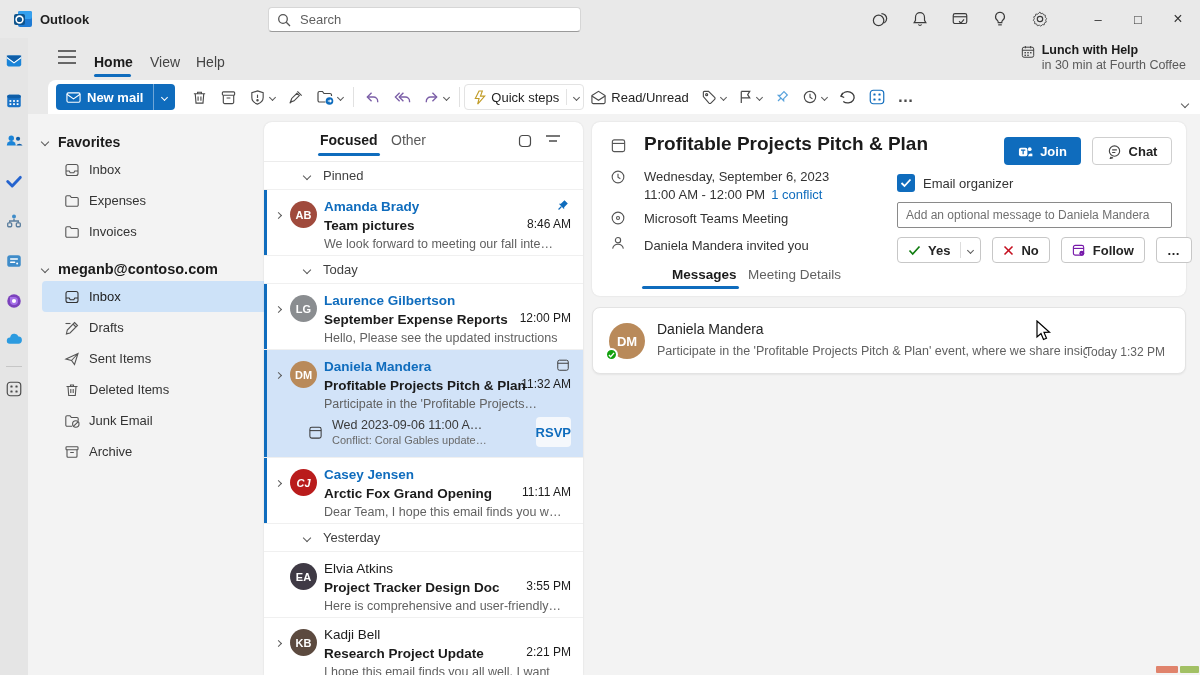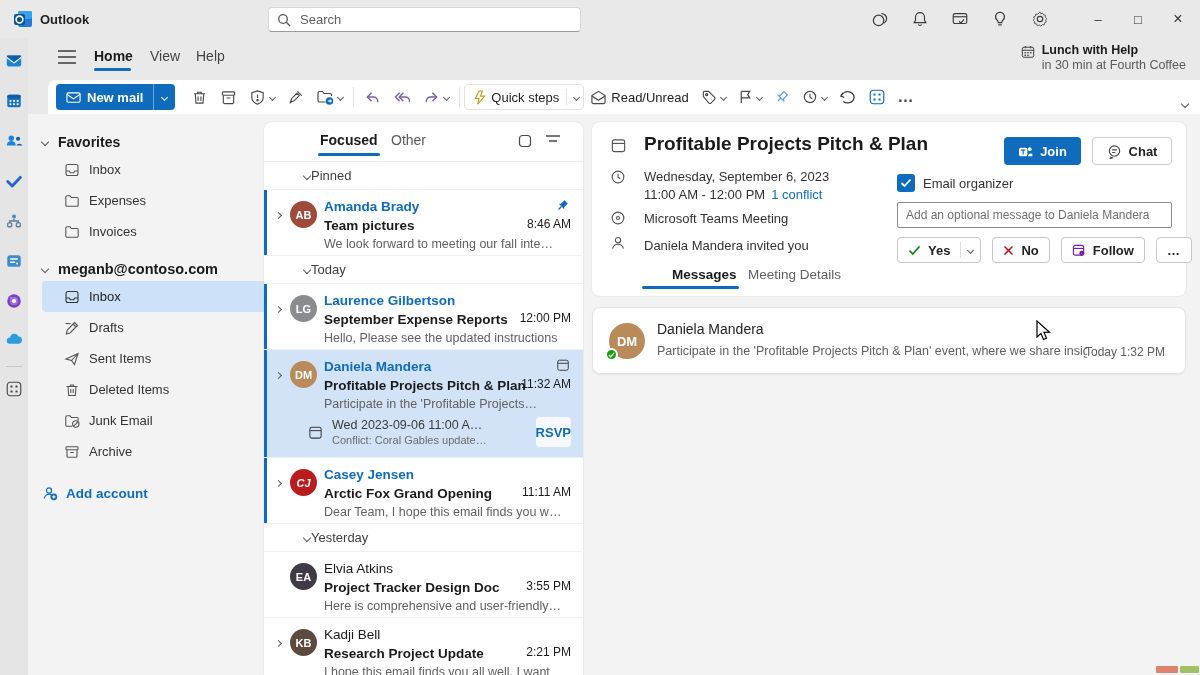--- a/index.html
+++ b/index.html
@@ -22,21 +22,21 @@
   .winbtn{position:absolute;top:5px;width:34px;height:28px;display:flex;align-items:center;justify-content:center;font-size:13px;color:#333;}
 
   
   .navrail{position:absolute;left:0;top:38px;width:28px;height:637px;background:#e5e5e5;}
   .rail-ico{position:absolute;left:5px;width:18px;height:18px;}
   .rail-div{position:absolute;left:6px;width:16px;height:1px;background:#c6c6c6;}
 
   
   .tabrow{position:absolute;left:28px;top:38px;right:0;height:42px;}
   .hamburger{position:absolute;left:30px;top:12px;width:18px;height:14px;}
-  .rtab{position:absolute;top:10px;font-size:14px;color:#444;}
+  .rtab{position:absolute;top:16px;font-size:14px;color:#444;}
   .rtab.active{font-weight:bold;color:#1b1b1b;}
   .rtab .ul{position:absolute;left:0;right:2px;bottom:-7px;height:3px;border-radius:2px;background:#0f6cbd;}
   .reminder{position:absolute;right:14px;top:5px;text-align:left;display:flex;gap:7px;}
   .reminder .rem-t{font-size:12.5px;font-weight:bold;color:#1b1b1b;}
   .reminder .rem-s{font-size:12.5px;color:#5a5a5a;margin-top:1px;}
 
   
   .toolbar{position:absolute;left:48px;top:80px;right:0;height:34px;background:#fff;border-radius:8px 0 0 0;display:flex;align-items:center;padding-left:8px;}
   .newmail{display:flex;height:26px;border-radius:4px;overflow:hidden;margin-right:10px;}
   .newmail .nm-main{background:#0f6cbd;color:#fff;display:flex;align-items:center;gap:6px;padding:0 10px;font-size:13px;font-weight:bold;}
@@ -61,21 +61,21 @@
   .fp-item.selected .fp-name{color:#1b1b1b;}
   .addacct{height:24px;margin-top:14px;display:flex;align-items:center;gap:8px;color:#0f6cbd;font-size:13.5px;font-weight:bold;}
 
   
   .msglist{position:absolute;left:264px;top:122px;width:319px;bottom:0;background:#fff;border-radius:8px 8px 0 0;box-shadow:0 0 2px rgba(0,0,0,.12);overflow:hidden;}
   .ml-header{height:40px;position:relative;border-bottom:1px solid #ececec;}
   .ml-tab{position:absolute;top:10px;font-size:14px;color:#5a5a5a;}
   .ml-tab.active{font-weight:bold;color:#1b1b1b;}
   .ml-tab .ul{position:absolute;left:-2px;right:-2px;bottom:-8px;height:3px;border-radius:2px;background:#0f6cbd;}
   .ml-hico{position:absolute;top:11px;color:#4a4a4a;}
-  .ml-group{height:28px;display:flex;align-items:center;gap:1px;padding-left:40px;border-bottom:1px solid #f0f0f0;}
+  .ml-group{height:28px;display:flex;align-items:center;gap:13px;padding-left:40px;border-bottom:1px solid #f0f0f0;}
   .ml-group .g-label{font-size:13px;color:#3f3f3f;}
   .m-item{position:relative;height:66px;border-bottom:1px solid #f0f0f0;background:#fff;}
   .m-item.selected{background:#d2e3f8;height:108px;}
   .m-item .unreadbar{position:absolute;left:0;top:0;bottom:0;width:3px;background:#0f6cbd;}
   .m-exp{position:absolute;left:12px;top:14px;}
   .m-avatar{position:absolute;left:26px;top:11px;width:27px;height:27px;border-radius:50%;color:#fff;font-size:11px;font-weight:bold;display:flex;align-items:center;justify-content:center;}
   .av1{background:#a04a3c;} .av2{background:#8a8d90;} .av3{background:#b98a5a;}
   .av4{background:#b91c1c;font-style:italic;} .av5{background:#3f3a45;} .av6{background:#5c4a3f;}
   .m-body{position:absolute;left:60px;top:7px;right:12px;}
   .m-sender{font-size:13.5px;color:#1b1b1b;line-height:19px;white-space:nowrap;overflow:hidden;}
@@ -514,31 +514,20 @@
     </div>
     <div class="fp-item">
       <span>
           <svg width="16" height="16" viewBox="0 0 16 16" fill="none" stroke="#555" stroke-width="1.1">
             <rect x="2" y="2.8" width="12" height="3" rx=".8"></rect>
             <path d="M3 5.8 v6.4 a1 1 0 0 0 1 1 h8 a1 1 0 0 0 1-1 V5.8 M6.2 8.5 h3.6"></path>
           </svg>
         </span>
       <span class="fp-name">Archive</span>
     </div>
-    <div class="addacct">
-      <span>
-          <svg width="16" height="16" viewBox="0 0 16 16" fill="none" stroke="#0f6cbd" stroke-width="1.2">
-            <circle cx="7" cy="5.5" r="2.6"></circle>
-            <path d="M2.2 13.5 a5 5 0 0 1 7.2-3.8"></path>
-            <circle cx="11.8" cy="11.8" r="3.4" fill="#0f6cbd" stroke="none"></circle>
-            <path d="M11.8 10.2 v3.2 M10.2 11.8 h3.2" stroke="#fff"></path>
-          </svg>
-        </span>
-      <span>Add account</span>
-    </div>
   </div>
 
   <div class="msglist">
     <div class="ml-header">
       <div class="ml-tab active" style="left:56px"><span>Focused</span><span class="ul"></span></div>
       <div class="ml-tab" style="left:127px"><span>Other</span></div>
       <div class="ml-hico" style="right:50px">
           <svg width="16" height="16" viewBox="0 0 16 16" fill="none" stroke="#4a4a4a" stroke-width="1.2">
             <rect x="2.5" y="2.5" width="11" height="11" rx="3"></rect>
           </svg>

